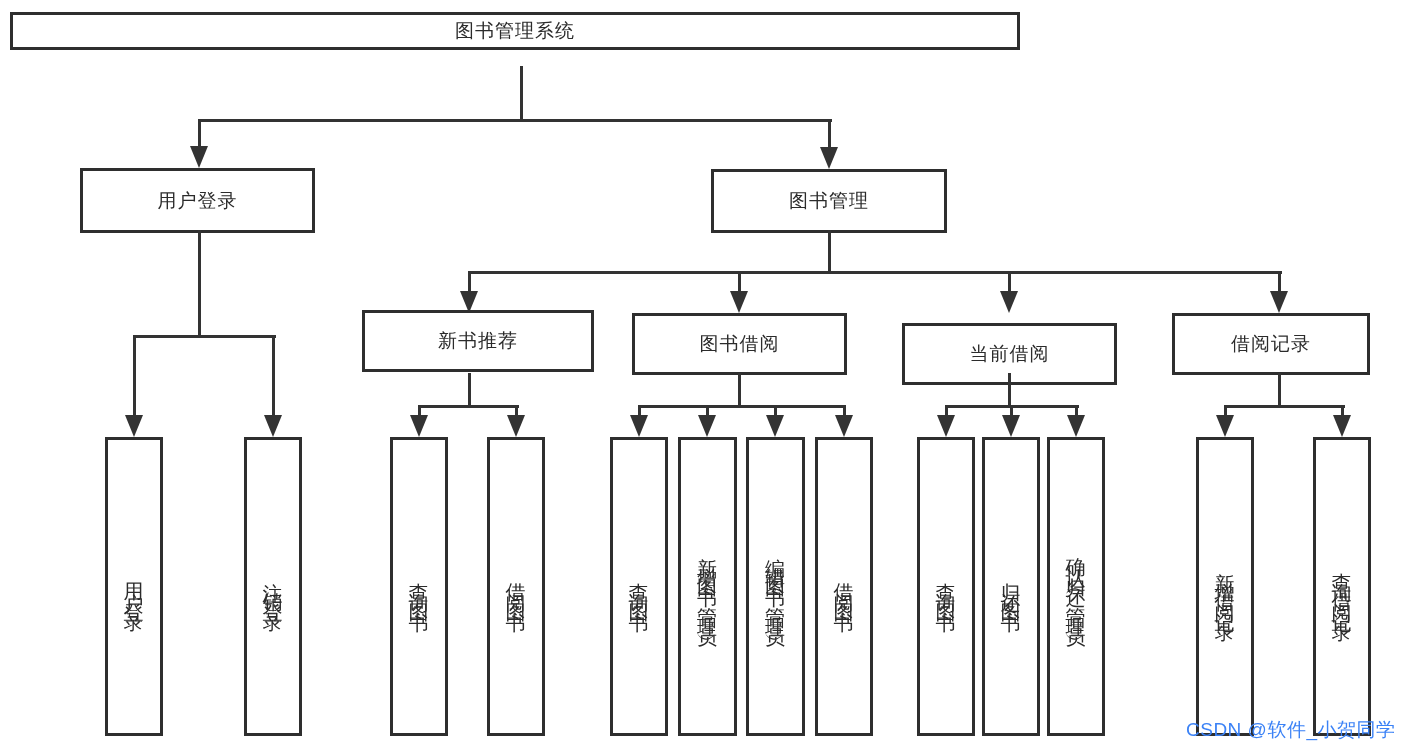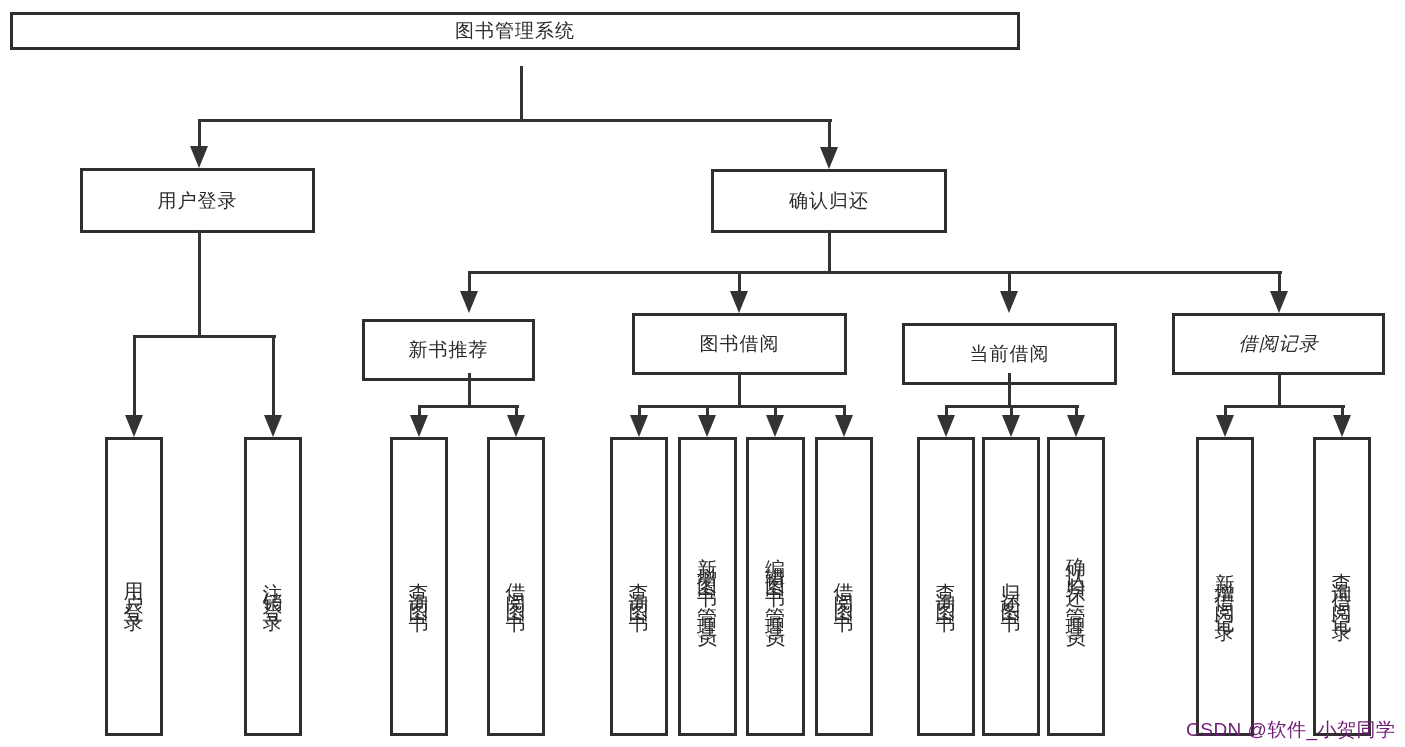--- a/index.html
+++ b/index.html
@@ -20,21 +20,21 @@
   .hl, .vl { position:absolute; background:#333333; }
   .hl { height:3px; }
   .vl { width:3px; }
   .arr {
     position:absolute; width:0; height:0;
     border-left:9px solid transparent; border-right:9px solid transparent;
     border-top:22px solid #333333;
   }
   .watermark {
     position:absolute; left:1186px; top:717px; z-index:5;
-    font-size:19px; color:#701a75; letter-spacing:0.5px; white-space:nowrap;
+    font-size:19px; color:#3b82f6; letter-spacing:0.5px; white-space:nowrap;
   }
 </style>
 </head>
 <body>
 
 <div class="canvas">
 
   <div class="box" style="left:10px; top:12px; width:1010px; height:38px;">
     <span>图书管理系统</span>
   </div>
@@ -43,51 +43,51 @@
   <div class="hl" style="left:198px; top:119px; width:634px;"></div>
   <div class="vl" style="left:198px; top:119px; height:30px;"></div>
   <div class="vl" style="left:828px; top:119px; height:31px;"></div>
   <div class="arr" style="left:190px; top:146px;"></div>
   <div class="arr" style="left:820px; top:147px;"></div>
 
   <div class="box" style="left:80px; top:168px; width:235px; height:65px;">
     <span>用户登录</span>
   </div>
   <div class="box" style="left:711px; top:169px; width:236px; height:64px;">
-    <span>确认归还</span>
+    <span>图书管理</span>
   </div>
 
   <div class="vl" style="left:198px; top:230px; height:108px;"></div>
   <div class="hl" style="left:133px; top:335px; width:143px;"></div>
   <div class="vl" style="left:133px; top:335px; height:83px;"></div>
   <div class="vl" style="left:272px; top:335px; height:83px;"></div>
   <div class="arr" style="left:125px; top:415px;"></div>
   <div class="arr" style="left:264px; top:415px;"></div>
 
   <div class="vl" style="left:828px; top:230px; height:44px;"></div>
   <div class="hl" style="left:468px; top:271px; width:814px;"></div>
   <div class="vl" style="left:468px; top:271px; height:23px;"></div>
   <div class="vl" style="left:738px; top:271px; height:23px;"></div>
   <div class="vl" style="left:1008px; top:271px; height:23px;"></div>
   <div class="vl" style="left:1278px; top:271px; height:23px;"></div>
   <div class="arr" style="left:460px; top:291px;"></div>
   <div class="arr" style="left:730px; top:291px;"></div>
   <div class="arr" style="left:1000px; top:291px;"></div>
   <div class="arr" style="left:1270px; top:291px;"></div>
 
-  <div class="box" style="left:362px; top:319px; width:173px; height:62px;">
+  <div class="box" style="left:362px; top:310px; width:232px; height:62px;">
     <span>新书推荐</span>
   </div>
   <div class="box" style="left:632px; top:313px; width:215px; height:62px;text-align:right;">
     <span>图书借阅</span>
   </div>
   <div class="box" style="left:902px; top:323px; width:215px; height:62px;">
     <span>当前借阅</span>
   </div>
-  <div class="box" style="left:1172px; top:313px; width:213px; height:62px;font-style:italic;">
+  <div class="box" style="left:1172px; top:313px; width:198px; height:62px;">
     <span>借阅记录</span>
   </div>
 
   <div class="vl" style="left:468px; top:373px; height:35px;"></div>
   <div class="hl" style="left:418px; top:405px; width:101px;"></div>
   <div class="vl" style="left:418px; top:405px; height:13px;"></div>
   <div class="vl" style="left:515px; top:405px; height:13px;"></div>
   <div class="arr" style="left:410px; top:415px;"></div>
   <div class="arr" style="left:507px; top:415px;"></div>
 

